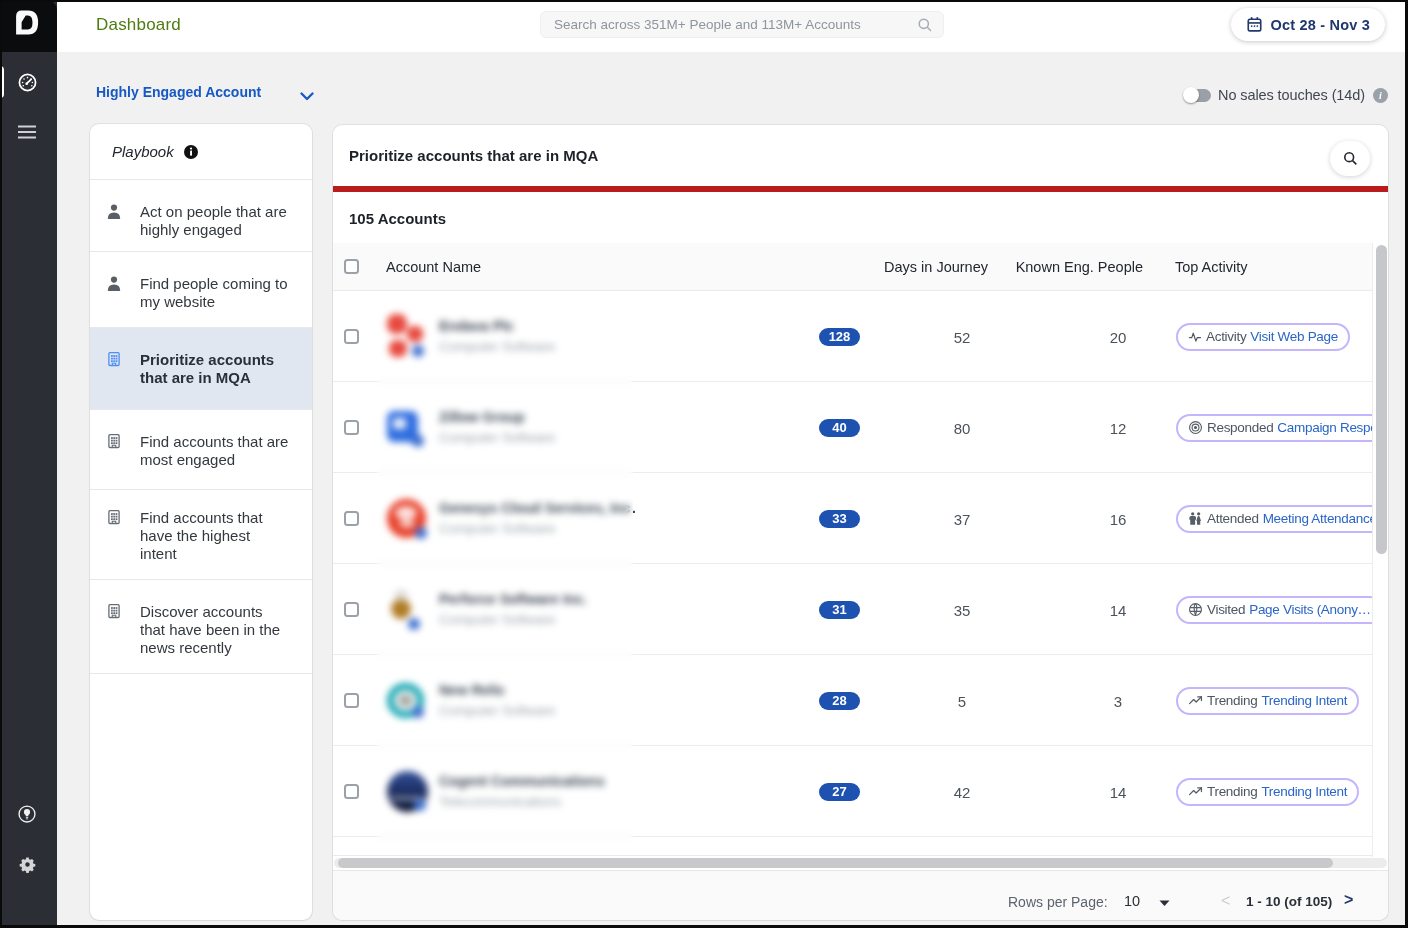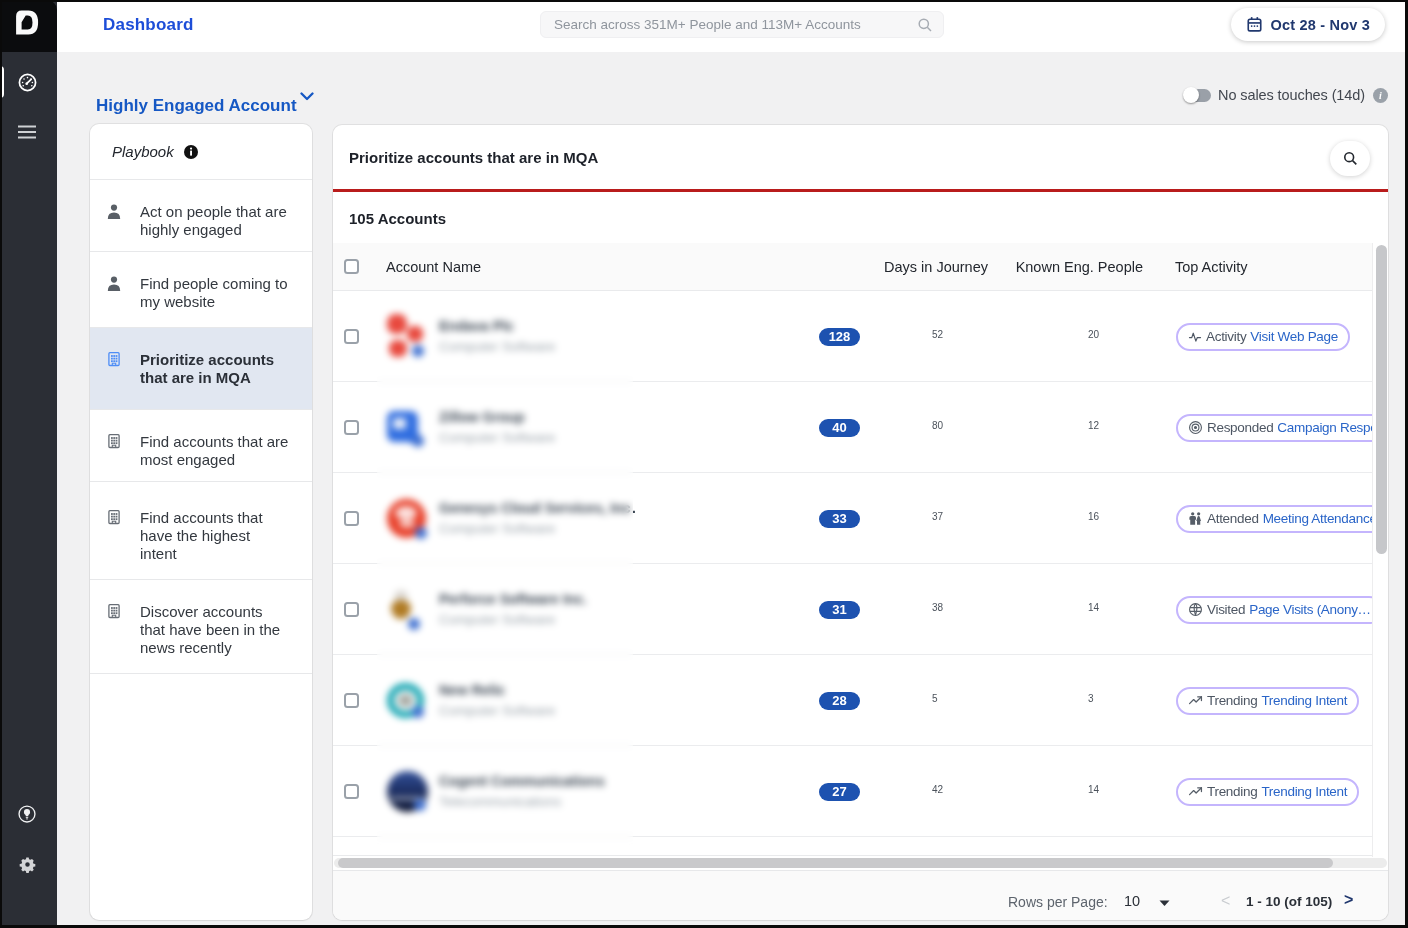--- a/index.html
+++ b/index.html
@@ -5,56 +5,56 @@
 * { margin:0; padding:0; box-sizing:border-box; }
 html,body { width:1408px; height:928px; overflow:hidden; font-family:"Liberation Sans", sans-serif; background:#f1f1f2; }
 
 #frame { position:fixed; inset:0; border-top:2px solid #0a0a0a; border-right:3px solid #0a0a0a; border-bottom:3px solid #0a0a0a; border-left:2px solid #0a0a0a; z-index:99; pointer-events:none; }
 
 #sidebar { position:absolute; left:0; top:0; width:57px; height:928px; background:#2b2e35; }
 #logoblk { position:absolute; left:0; top:0; width:57px; height:52px; background:#0b0c0e; border-top-right-radius:10px; }
 #navpill { position:absolute; left:0; top:66px; width:4px; height:32px; background:#fff; border-radius:0 4px 4px 0; }
 
 #header { position:absolute; left:57px; top:0; width:1351px; height:52px; background:#fff; }
-#dashtitle { position:absolute; left:46px; top:15px; font-size:17px; font-weight:bold; color:#1d4ed8; letter-spacing:.2px; }
+#dashtitle { position:absolute; left:39px; top:15px; font-size:17px; font-weight:normal; color:#4d7c0f; letter-spacing:.2px; }
 #searchbox { position:absolute; left:483px; top:11px; width:404px; height:27px; background:#f7f7f8; border:1px solid #efeff1; border-radius:6px; display:flex; align-items:center; padding:0 10px 0 13px; }
 #searchbox span { color:#8f959d; font-size:13.5px; flex:1; }
 #datebtn { position:absolute; right:23px; top:8px; height:33px; background:#fff; border-radius:17px; box-shadow:0 1px 5px rgba(0,0,0,.22); display:flex; align-items:center; padding:0 15px; gap:8px; }
 #datebtn b { color:#21386e; font-size:14.5px; letter-spacing:.2px; }
 
-#hea { position:absolute; left:96px; top:84px; font-size:17px; font-weight:bold; color:#1658c4;margin-top:12px; }
+#hea { position:absolute; left:96px; top:84px; font-size:14px; font-weight:bold; color:#1658c4; }
 #heachev { position:absolute; left:300px; top:92px; }
 #togglerow { position:absolute; right:20px; top:85px; height:20px; display:flex; align-items:center; white-space:nowrap; }
 .track { width:26px; height:13px; background:#9aa0a8; border-radius:7px; position:relative; }
 .knob { position:absolute; left:-2px; top:-1.5px; width:16px; height:16px; background:#fff; border-radius:50%; box-shadow:0 1px 2px rgba(0,0,0,.4); }
 #togglerow label { margin-left:7px; font-size:14.5px; letter-spacing:-0.1px; color:#42474f; }
 
 .card { position:absolute; background:#fff; border-radius:9px; box-shadow:0 0 0 1px rgba(0,0,0,.065), 0 1px 2px rgba(0,0,0,.05); }
 #playbook { left:90px; top:124px; width:222px; height:796px; }
 #tcard { left:333px; top:125px; width:1055px; height:795px; }
 
 #pbhead { position:absolute; left:0; top:0; width:100%; height:56px; border-bottom:1px solid #e7e8ea; display:flex; align-items:center; padding-left:22px; }
 #pbhead span { font-size:15px; color:#23272e;font-style:italic; }
 .pbitem { position:absolute; left:0; width:222px; border-bottom:1px solid #e7e8ea; }
 .pbitem .ic { position:absolute; left:16px; top:23px; width:16px; height:16px; }
 .pbitem .tx { position:absolute; left:50px; top:23px; width:165px; font-size:15px; line-height:18px; color:#33383f; }
 .pbsel { background:#e1e7f1; }
 .pbsel .tx { font-weight:bold; color:#2b3038; }
 
-#thdr { position:absolute; left:0; top:0; width:100%; height:67px; display:flex; align-items:center; padding-left:16px; border-bottom:3px solid #b91c1c; }
+#thdr { position:absolute; left:0; top:0; width:100%; height:67px; display:flex; align-items:center; padding-left:16px; border-bottom:6px solid #b91c1c; }
 #thdr b { font-size:15px; color:#1d2129; }
 #tsearch { position:absolute; right:18px; top:16px; width:40px; height:35px; border-radius:18px; background:#fff; box-shadow:0 1px 5px rgba(0,0,0,.18); display:flex; align-items:center; justify-content:center; }
 #acount { position:absolute; left:16px; top:85px; font-size:15px; font-weight:bold; color:#1d2129; }
 #cols { position:absolute; left:0; top:118px; width:1039px; height:48px; background:#fafafa; border-bottom:1px solid #e9eaec; }
 .colh { position:absolute; top:0; height:48px; display:flex; align-items:center; font-size:14.5px; color:#23272e; }
 #rows { position:absolute; left:0; top:166px; width:1039px; height:565px; overflow:hidden; border-bottom:1px solid #e9eaec; }
 .row { position:absolute; left:0; width:1039px; height:91px; border-bottom:1px solid #ebecee; }
 .cb { position:absolute; left:11px; width:15px; height:15px; border:2px solid #9aa1a9; border-radius:3.5px; background:#fff; }
 .pill { position:absolute; width:41px; height:18px; background:#1d52b0; border-radius:9px; color:#fff; font-size:13px; font-weight:bold; text-align:center; line-height:18px; }
-.num { position:absolute; font-size:10px; color:#4b525b; text-align:left; }
+.num { position:absolute; font-size:15px; color:#4b525b; text-align:center; }
 .chip { position:absolute; left:843px; height:28px; border:2px solid #c4b5fd; border-radius:14px; display:flex; align-items:center; padding:0 10px; gap:4px; white-space:nowrap; letter-spacing:-0.3px; }
 .chip .lbl { color:#4d5663; font-size:13.5px; }
 .chip .lnk { color:#2a65c8; font-size:13.5px; }
 .aname { position:absolute; left:106px; font-size:14px; font-weight:bold; color:#3a4552; white-space:nowrap; }
 .aind { position:absolute; left:106px; font-size:13.5px; color:#97a0a8; white-space:nowrap; }
 .logo { position:absolute; left:54px; }
 .bdot { position:absolute; width:12px; height:12px; border-radius:50%; background:#3e6fd0; }
 #blurstrip { position:absolute; left:44px; top:173px; width:256px; height:554px; backdrop-filter:blur(3.8px); z-index:5; }
 
 #vsb { position:absolute; left:1039px; top:118px; width:16px; height:614px; border-left:1px solid #ededee; }
@@ -176,21 +176,21 @@
           <rect x="5" y="6.7" width="1.8" height="1.8"></rect>
           <rect x="7.3" y="6.7" width="1.8" height="1.8"></rect>
           <rect x="9.6" y="6.7" width="1.8" height="1.8"></rect>
           <rect x="5" y="9.3" width="1.8" height="1.8"></rect>
           <rect x="7.3" y="9.3" width="1.8" height="1.8"></rect>
           <rect x="9.6" y="9.3" width="1.8" height="1.8"></rect>
         </g>
       </svg>
     <div class="tx">Prioritize accounts<br>that are in MQA</div>
   </div>
-  <div class="pbitem" style="top:286px; height:72px;">
+  <div class="pbitem" style="top:286px; height:80px;">
     <svg class="ic" viewBox="0 0 16 16" fill="none" stroke="#676d75" stroke-width="1.3">
         <rect x="2.9" y="1.7" width="10.2" height="12.8" rx="1"></rect>
         <path d="M6.3 14.5 v-2.2 h3.4 v2.2" stroke-width="1.1"></path>
         <g fill="#676d75" stroke="none">
           <rect x="5" y="4.1" width="1.8" height="1.8"></rect>
           <rect x="7.3" y="4.1" width="1.8" height="1.8"></rect>
           <rect x="9.6" y="4.1" width="1.8" height="1.8"></rect>
           <rect x="5" y="6.7" width="1.8" height="1.8"></rect>
           <rect x="7.3" y="6.7" width="1.8" height="1.8"></rect>
           <rect x="9.6" y="6.7" width="1.8" height="1.8"></rect>
@@ -328,21 +328,21 @@
     <div class="row" style="top:273px">
       <div class="cb" style="top:38px"></div>
       <div class="logo" style="top:26px;width:36px;height:42px">
         <div style="position:absolute;left:7px;top:0;width:14px;height:14px;background:#dcd8d3;border-radius:50%"></div>
         <div style="position:absolute;left:4px;top:10px;width:20px;height:19px;background:#b07b24;border-radius:50% 50% 50% 50%/42% 42% 58% 58%"></div>
         <div class="bdot" style="left:21px;top:28px"></div>
       </div>
       <div class="aname" style="top:27px">Perforce Software Inc.</div>
       <div class="aind" style="top:48px">Computer Software</div>
       <div class="pill" style="top:36.5px;left:486px">31</div>
-      <div class="num" style="top:38px;left:599px;width:60px">38</div>
+      <div class="num" style="top:38px;left:599px;width:60px">35</div>
       <div class="num" style="top:38px;left:755px;width:60px">14</div>
       <div class="chip" style="top:31.5px">
         <svg width="15" height="15" viewBox="0 0 24 24" fill="none" stroke="#565e68" stroke-width="1.8">
             <circle cx="12" cy="12" r="9.5"></circle>
             <path d="M3 9 h18 M3 15 h18 M12 2.5 q-4.5 4.5 0 19 M12 2.5 q4.5 4.5 0 19"></path>
           </svg>
         <span class="lbl">Visited</span>
           <span class="lnk">Page Visits (Anony…</span>
       </div>
     </div>

